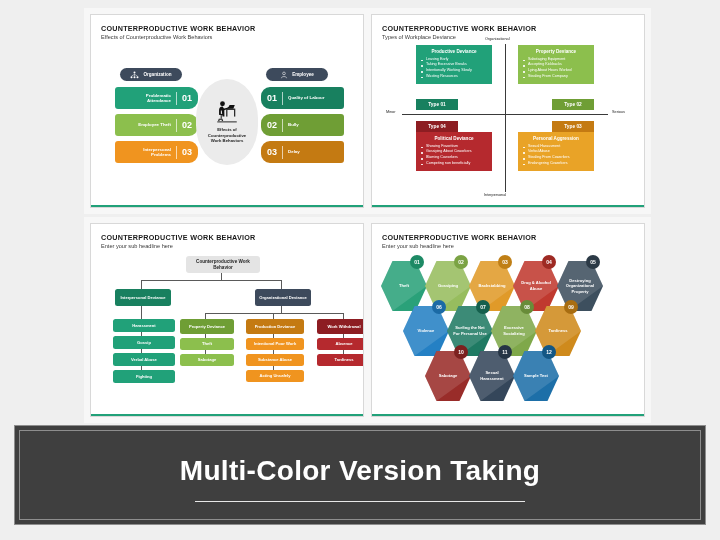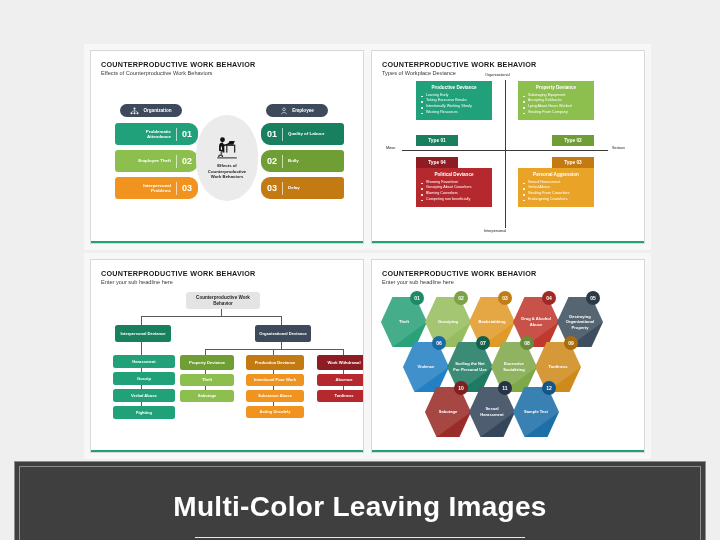--- a/index.html
+++ b/index.html
@@ -2,21 +2,21 @@
 <html><head>
 <meta charset="utf-8">
 <style>
   html,body{margin:0;padding:0;}
   body{
     width:720px;height:540px;overflow:hidden;
     background:#efefef;
     font-family:"Liberation Sans", sans-serif;
     position:relative;
   }
-  .stage{position:absolute;inset:0;margin-top:36px;}
+  .stage{position:absolute;inset:0;}
 
   
   .slide{
     position:absolute;background:#ffffff;
     border:1px solid #d8d8d8;
     box-shadow:0 0 0 6px #f7f7f7;
     overflow:hidden;
   }
   .slide .accent-bar{
     position:absolute;left:0;right:0;bottom:0;height:2px;background:#21a179;
@@ -470,18 +470,18 @@
       </div>
     <div class="badge" style="left:170px;top:121px;background:#145785;">
         <span>12</span>
       </div>
 
     <div class="accent-bar"></div>
   </div>
 
   <div class="banner">
     <div class="banner-inner">
-      <div class="banner-text">Multi-Color Leaving Images</div>
+      <div class="banner-text">Multi-Color Version Taking</div>
       <div class="banner-rule"></div>
     </div>
   </div>
 
 </div>
 
 </body></html>

